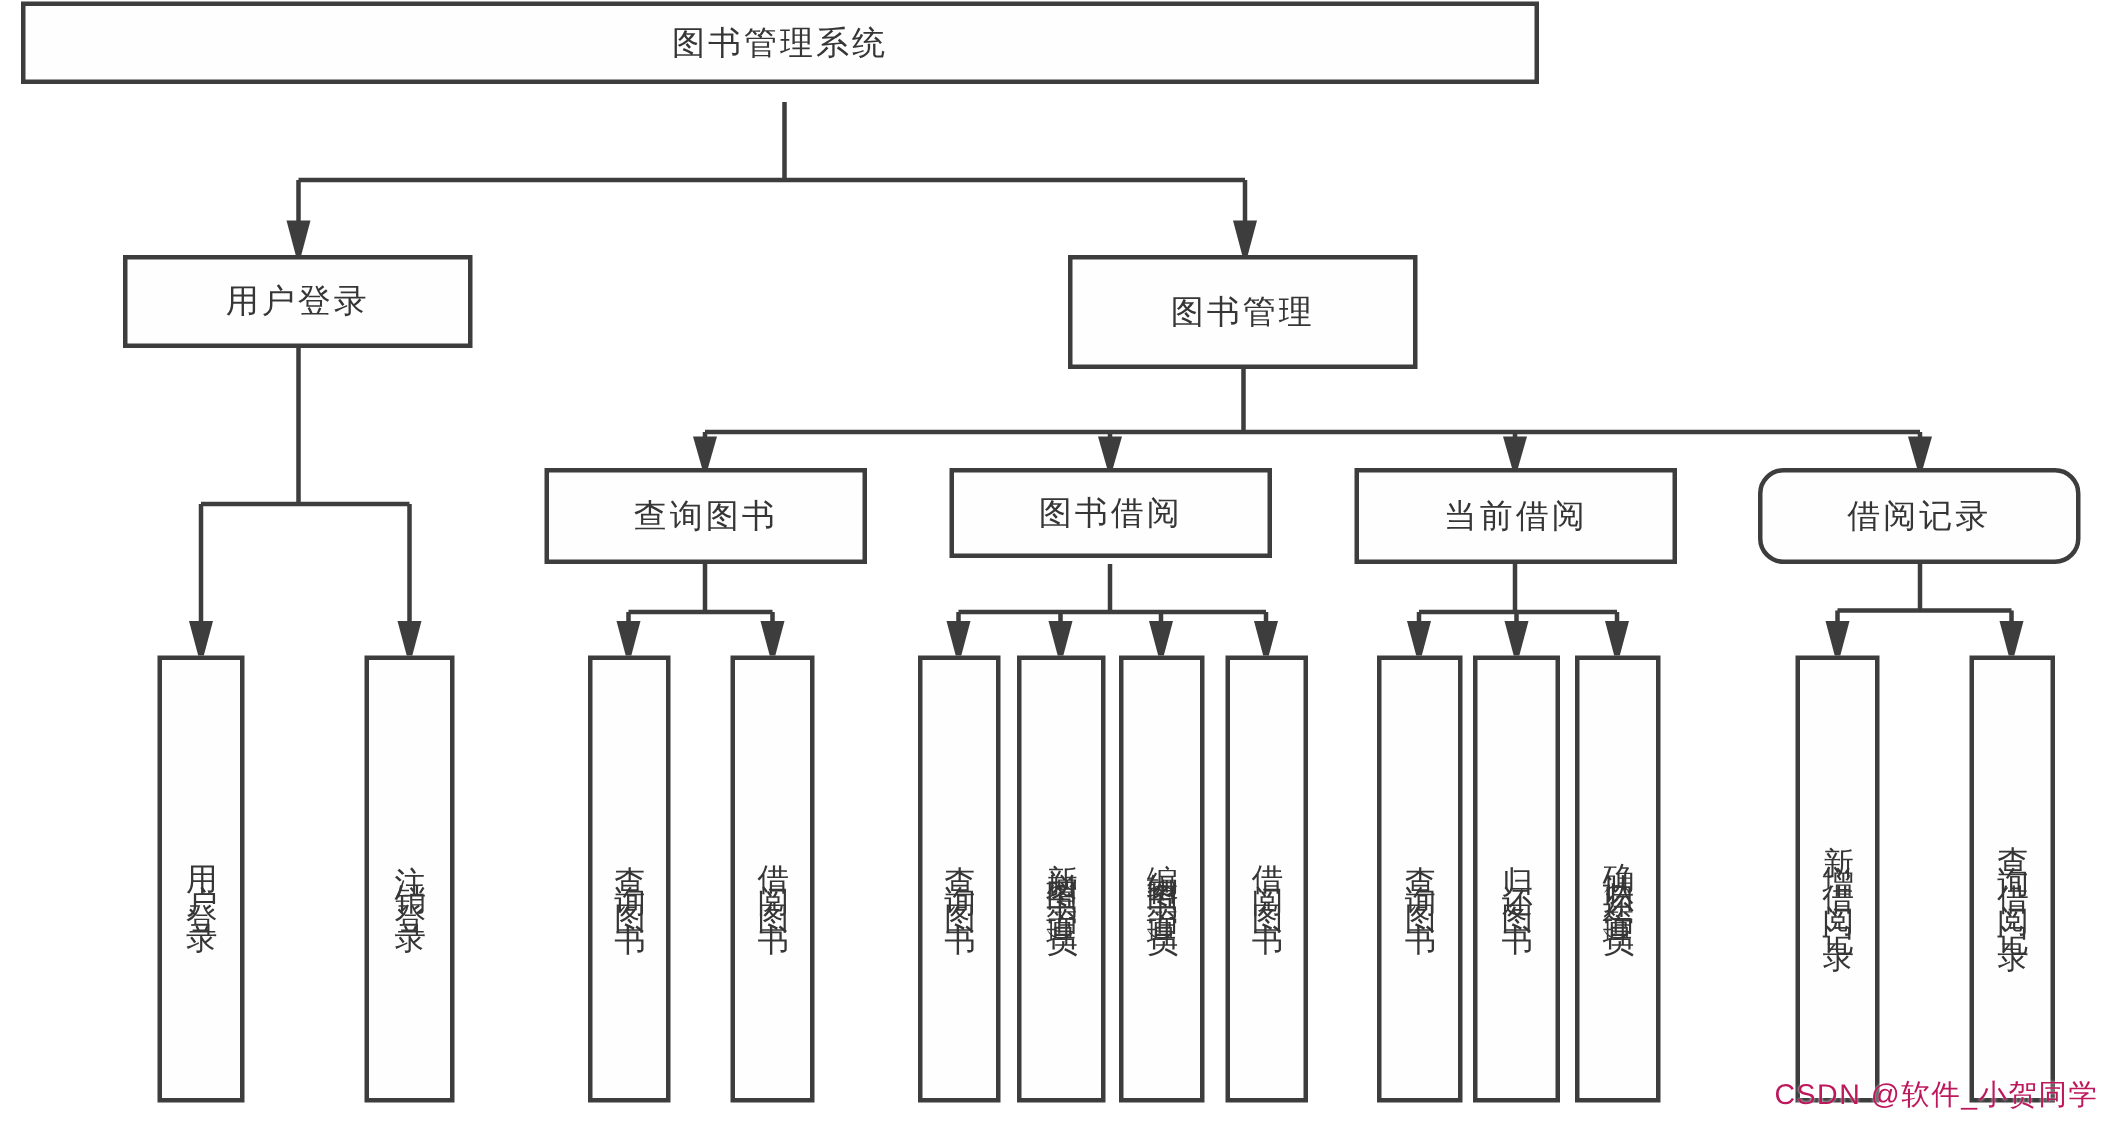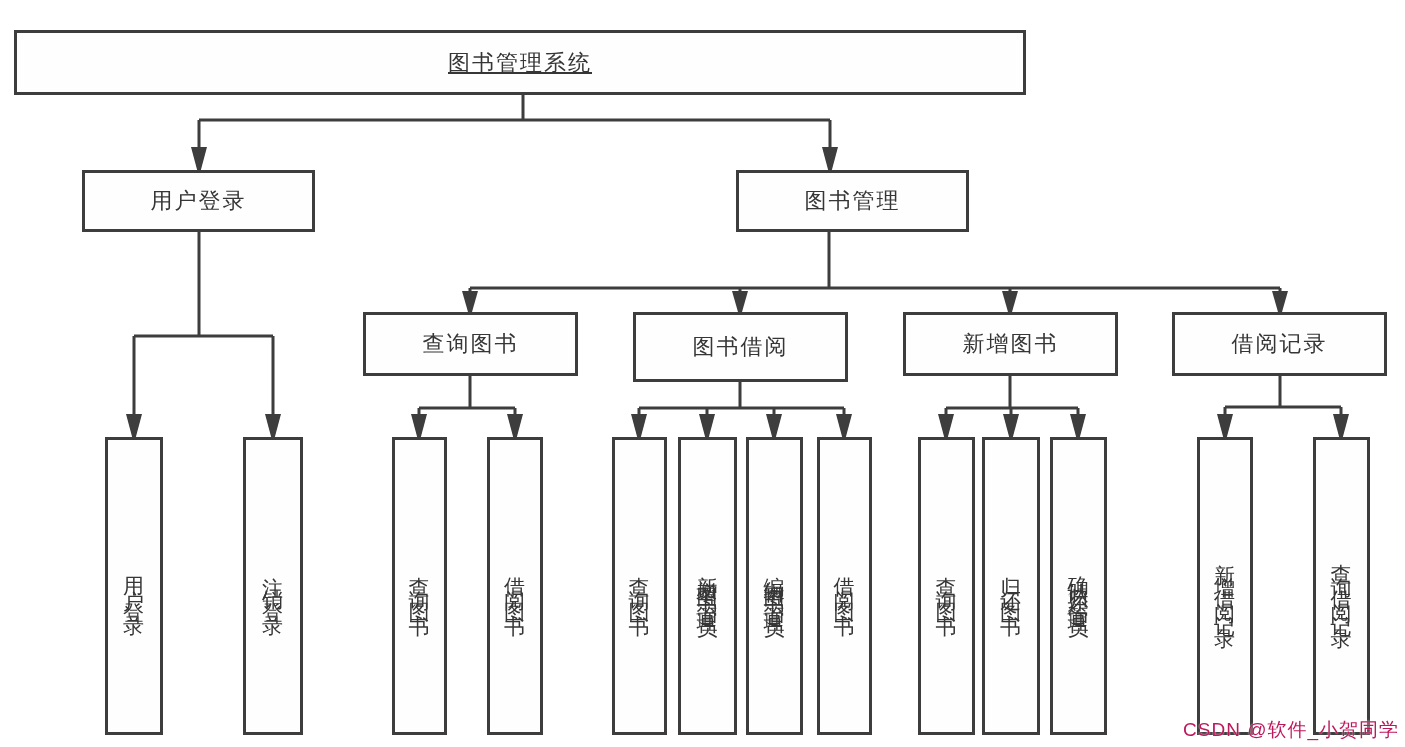--- a/index.html
+++ b/index.html
@@ -93,41 +93,41 @@
       <polygon points="766,414 782,414 774,444"></polygon>
       <polygon points="836,414 852,414 844,444"></polygon>
       <polygon points="938,414 954,414 946,444"></polygon>
       <polygon points="1003,414 1019,414 1011,444"></polygon>
       <polygon points="1070,414 1086,414 1078,444"></polygon>
       <polygon points="1217,414 1233,414 1225,444"></polygon>
       <polygon points="1333,414 1349,414 1341,444"></polygon>
     </g>
   </svg>
 
-  <div class="node" style="left:14px; top:30px; width:1012px; height:65px;text-decoration:underline;">
+  <div class="node" style="left:14px; top:1px; width:1012px; height:55px;">
     <span>图书管理系统</span>
   </div>
 
   <div class="node" style="left:82px; top:170px; width:233px; height:62px;">
     <span>用户登录</span>
   </div>
-  <div class="node" style="left:712px; top:170px; width:233px; height:62px;margin-left:24px;">
+  <div class="node" style="left:712px; top:170px; width:233px; height:76px;">
     <span>图书管理</span>
   </div>
 
   <div class="node" style="left:363px; top:312px; width:215px; height:64px;">
     <span>查询图书</span>
   </div>
-  <div class="node" style="left:633px; top:312px; width:215px; height:70px;">
+  <div class="node" style="left:633px; top:312px; width:215px; height:60px;">
     <span>图书借阅</span>
   </div>
   <div class="node" style="left:903px; top:312px; width:215px; height:64px;">
-    <span>新增图书</span>
+    <span>当前借阅</span>
   </div>
-  <div class="node" style="left:1172px; top:312px; width:215px; height:64px;">
+  <div class="node" style="left:1172px; top:312px; width:215px; height:64px;border-radius:17px;">
     <span>借阅记录</span>
   </div>
 
   <div class="leaf" style="left:105px; width:58px;">
     <span>用户登录</span>
   </div>
   <div class="leaf" style="left:243px; width:60px;">
     <span>注销登录</span>
   </div>
 

